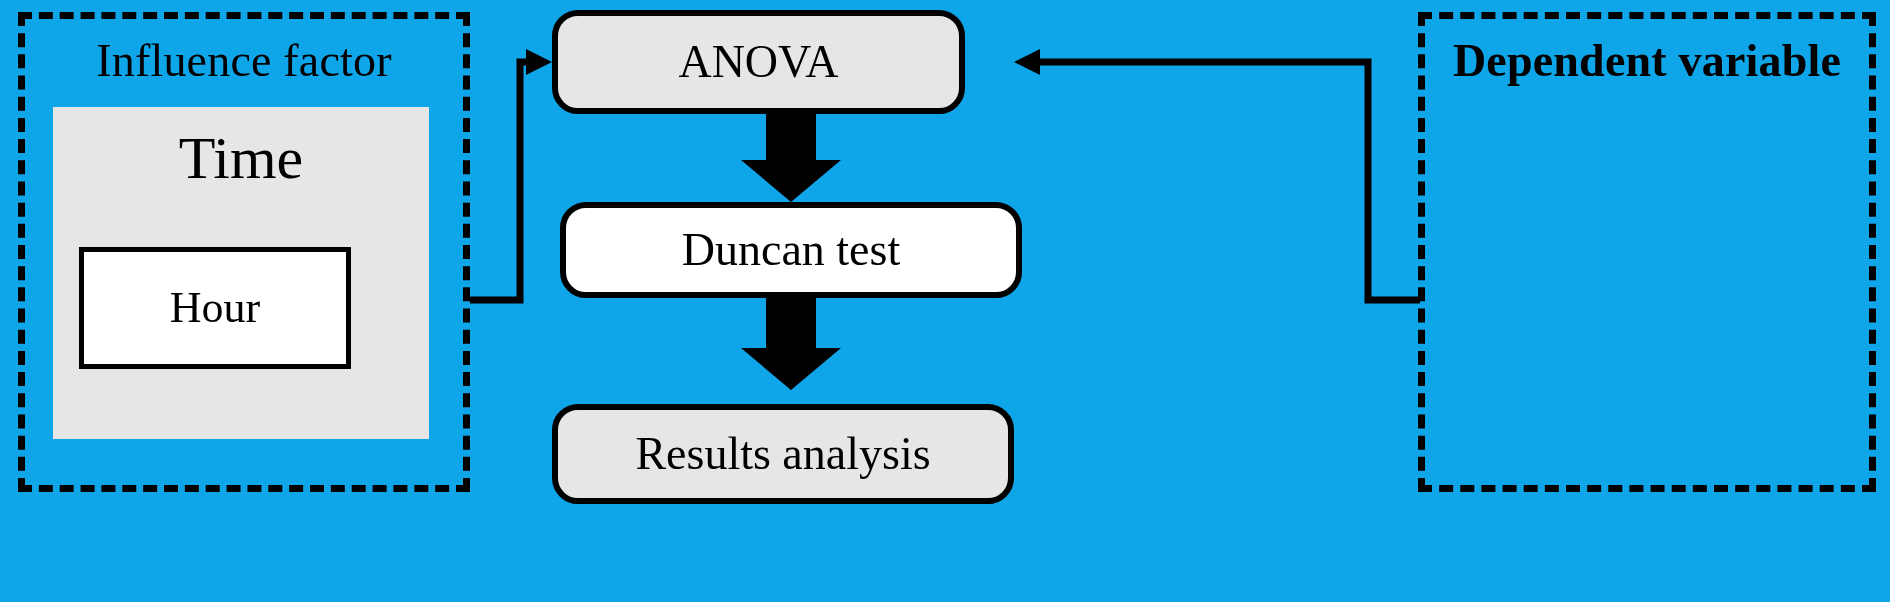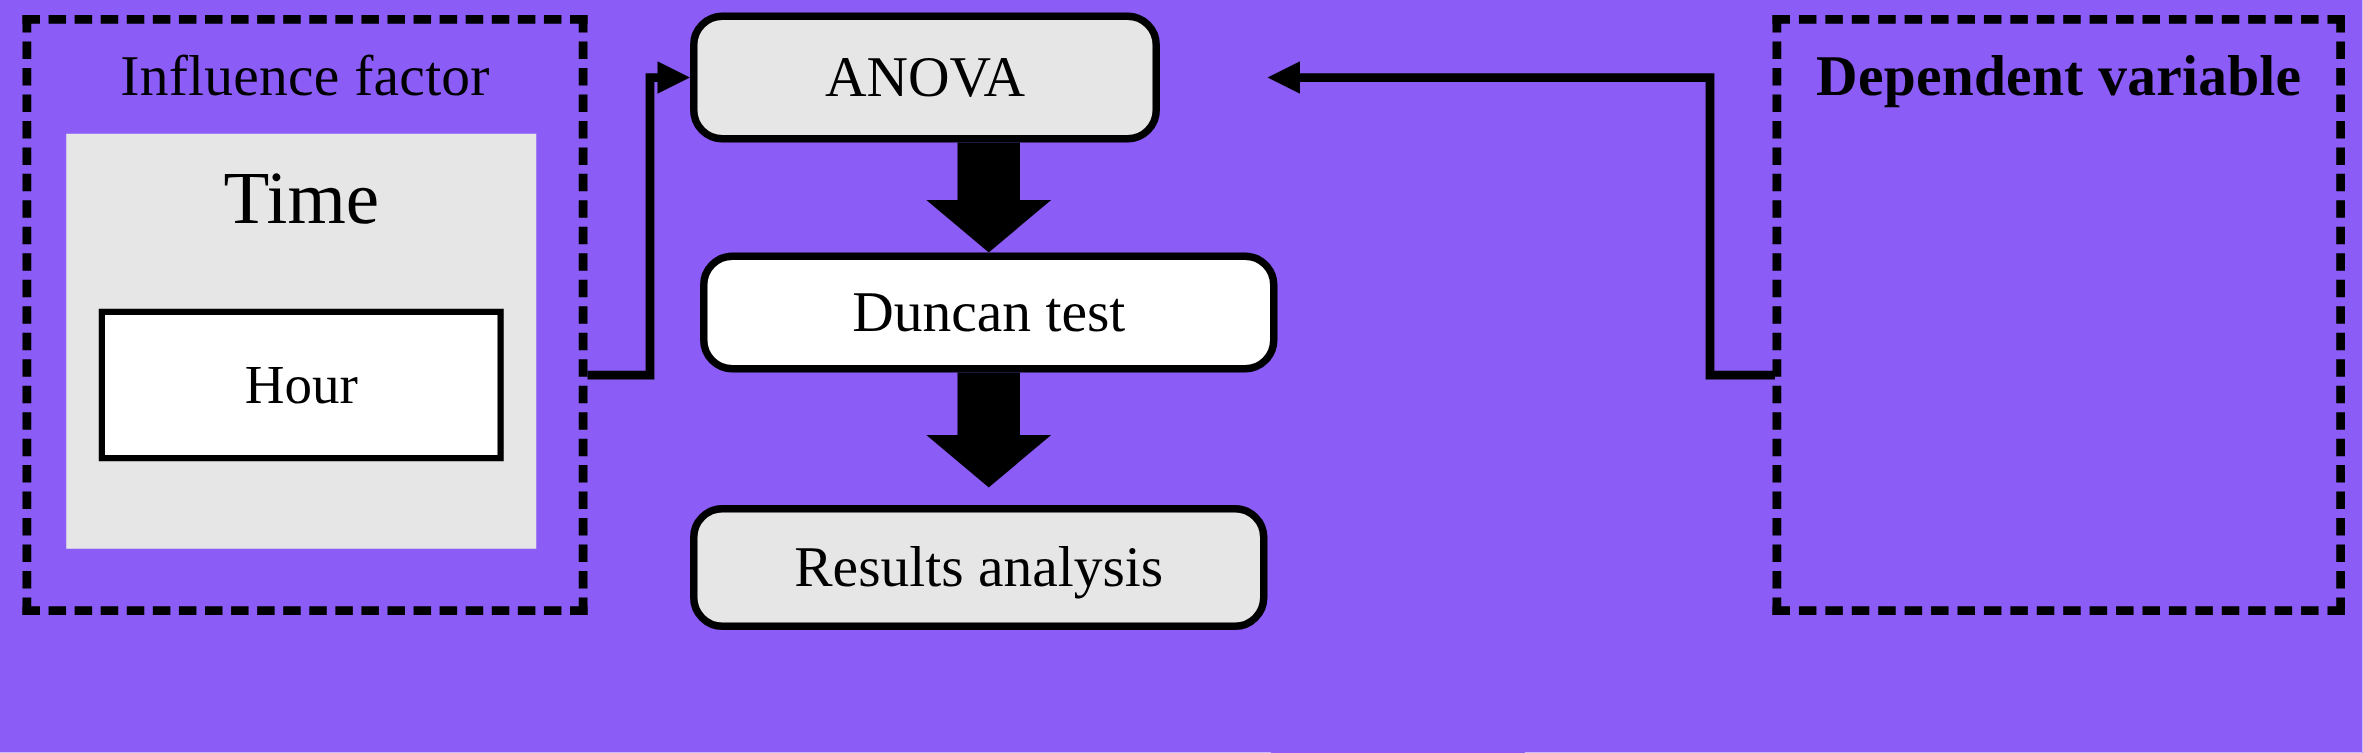--- a/index.html
+++ b/index.html
@@ -9,21 +9,21 @@
     background: #ffffff;
   }
   body {
     font-family: "Liberation Serif", "DejaVu Serif", serif;
     color: #000000;
   }
   #diagram {
     position: relative;
     width: 1890px;
     height: 602px;
-    background: #8b5cf6;
+    background: #0ea5e9;
     overflow: hidden;
   }
   .svg-layer {
     position: absolute;
     left: 0;
     top: 0;
     width: 1890px;
     height: 602px;
   }
   
@@ -72,41 +72,41 @@
     box-sizing: border-box;
     background: #ffffff;
     border: 5px solid #000000;
     display: flex;
     align-items: center;
     justify-content: center;
     text-align: center;
     font-size: 44px;
     line-height: 1.1;
   }
-  #leaf-left  { left: 26px; top: 140px; width: 324px; height: 122px; }
+  #leaf-left  { left: 26px; top: 140px; width: 272px; height: 122px; }
   #leaf-right { left: 26px; top: 140px; width: 324px; height: 122px; }
 
   
   .proc-box {
     position: absolute;
     box-sizing: border-box;
     border: 6px solid #000000;
     border-radius: 26px;
     display: flex;
     align-items: center;
     justify-content: center;
     text-align: center;
     font-size: 46px;
     line-height: 1.06;
     white-space: nowrap;
   }
   .proc-box.fill-grey  { background: #e6e6e6; }
   .proc-box.fill-white { background: #ffffff; }
 
-  #proc-anova   { left: 552px; top: 10px;  width: 376px; height: 104px; }
+  #proc-anova   { left: 552px; top: 10px;  width: 413px; height: 104px; }
   #proc-duncan  { left: 560px; top: 202px; width: 462px; height: 96px;  }
   #proc-results { left: 552px; top: 404px; width: 462px; height: 100px; }
 </style>
 </head>
 <body>
 
 <div id="diagram">
 
   <svg class="svg-layer" viewBox="0 0 1890 602" xmlns="http://www.w3.org/2000/svg">
 

